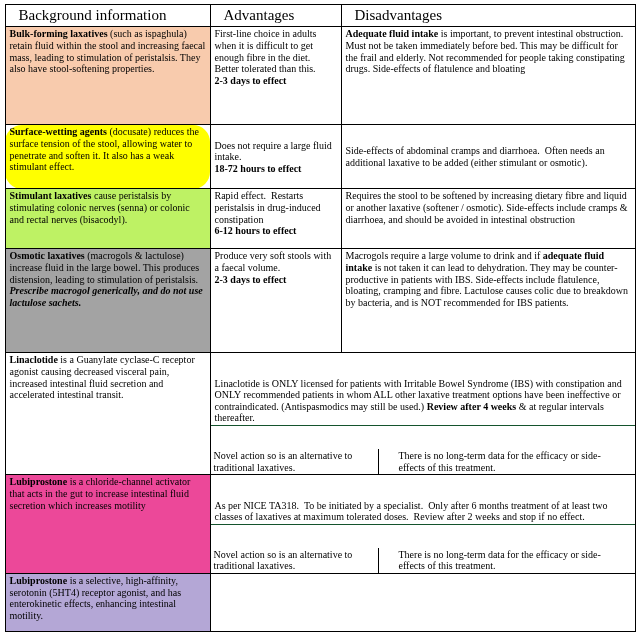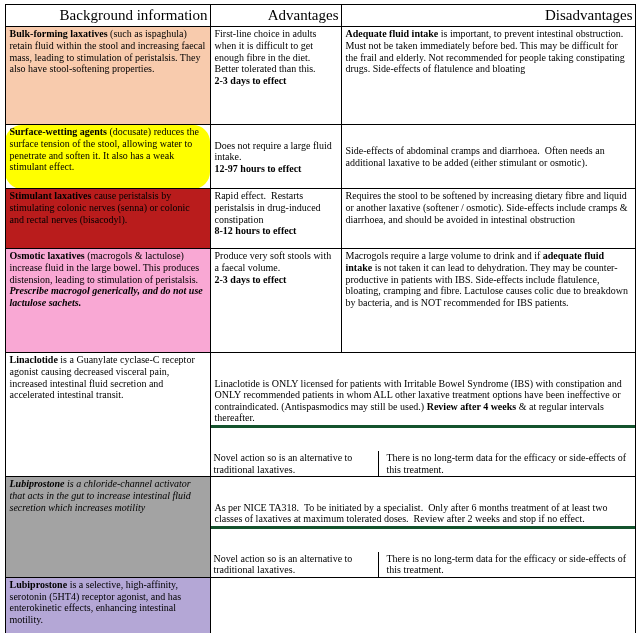--- a/index.html
+++ b/index.html
@@ -25,54 +25,53 @@
     padding: 1px 4px;
     font-size: 10px;
     line-height: 1.16;
     word-wrap: break-word;
     white-space: pre-wrap;
     text-align: left;
   }
   th {
     font-size: 15px;
     font-weight: normal;
-    padding: 2px 2px;
+    padding: 2px 13px;
     background: #fff;
-    text-align: right;
   }
   .b { font-weight: bold; }
   .i { font-style: italic; }
   .vmid { vertical-align: middle; }
   tr.hr { height: 22px; }
   tr.r1 { height: 98px; }
   tr.r2 { height: 64px; }
   tr.r3 { height: 60px; }
   tr.r4 { height: 104px; }
   tr.r5 { height: 98px; margin-top: 21px; }
   tr.r6 { height: 62px; }
   tr.r7 { height: 58px; }
   td.split { padding: 0; }
   td.h5 { height: 98px; }
   td.h6 { height: 62px; }
   td.h7 { height: 58px; }
   .wrap { display: flex; flex-direction: column; height: 100%; }
   .merged {
     padding: 1px 4px;
-    border-bottom: 3px solid #14532d;
+    border-bottom: 1px solid #14532d;
     white-space: pre-wrap;
     flex: 0 0 auto;
   }
   .subrow { flex: 1 1 auto; display: flex; align-items: center; }
   .sub-a {
     flex: 0 0 auto; width: 168px;
     border-right: 1px solid #000;
     padding: 1px 3px;
     white-space: pre-wrap;
   }
-  .sub-d { flex: 1 1 auto; padding: 1px 8px; white-space: pre-wrap; }
+  .sub-d { flex: 1 1 auto; padding: 1px 20px; white-space: pre-wrap; }
 </style>
 </head>
 <body>
 
 <table class="main">
   <colgroup>
     <col class="c1">
       <col class="c2">
       <col class="c3">
   </colgroup>
@@ -86,51 +85,51 @@
   <tbody>
     <tr class="r1">
       <td style="background-color: rgb(248, 203, 173);"><span class="b">Bulk-forming laxatives</span><span> (such as ispaghula) retain fluid within the stool and increasing faecal mass, leading to stimulation of peristalsis. They also have stool-softening properties.</span></td>
       <td><span>First-line choice in adults when it is difficult to get enough fibre in the diet. Better tolerated than this.
 </span><span class="b">2-3 days to effect</span></td>
       <td><span class="b">Adequate fluid intake</span><span> is important, to prevent intestinal obstruction. Must not be taken immediately before bed. This may be difficult for the frail and elderly. Not recommended for people taking constipating drugs. Side-effects of flatulence and bloating</span></td>
     </tr>
     <tr class="r2">
       <td style="background-color: rgb(255, 255, 0); border-radius: 17px;"><span class="b">Surface-wetting agents</span><span> (docusate) reduces the surface tension of the stool, allowing water to penetrate and soften it. It also has a weak stimulant effect.</span></td>
       <td class="vmid"><span>Does not require a large fluid intake.
-</span><span class="b">12-97 hours to effect</span></td>
+</span><span class="b">18-72 hours to effect</span></td>
       <td class="vmid"><span>Side-effects of abdominal cramps and diarrhoea.  Often needs an additional laxative to be added (either stimulant or osmotic).</span></td>
     </tr>
     <tr class="r3">
-      <td style="background-color: #b91c1c;"><span class="b">Stimulant laxatives</span><span> cause peristalsis by stimulating colonic nerves (senna) or colonic and rectal nerves (bisacodyl).</span></td>
+      <td style="background-color: #bef264;"><span class="b">Stimulant laxatives</span><span> cause peristalsis by stimulating colonic nerves (senna) or colonic and rectal nerves (bisacodyl).</span></td>
       <td><span>Rapid effect.  Restarts peristalsis in drug-induced constipation
-</span><span class="b">8-12 hours to effect</span></td>
+</span><span class="b">6-12 hours to effect</span></td>
       <td><span>Requires the stool to be softened by increasing dietary fibre and liquid or another laxative (softener / osmotic). Side-effects include cramps &amp; diarrhoea, and should be avoided in intestinal obstruction</span></td>
     </tr>
     <tr class="r4">
-      <td style="background-color: #f9a8d4;"><span class="b">Osmotic laxatives</span><span> (macrogols &amp; lactulose) increase fluid in the large bowel. This produces distension, leading to stimulation of peristalsis. </span><span class="b i">Prescribe macrogol generically, and do not use lactulose sachets.</span></td>
+      <td style="background-color: #a3a3a3;"><span class="b">Osmotic laxatives</span><span> (macrogols &amp; lactulose) increase fluid in the large bowel. This produces distension, leading to stimulation of peristalsis. </span><span class="b i">Prescribe macrogol generically, and do not use lactulose sachets.</span></td>
       <td><span>Produce very soft stools with a faecal volume.
 </span><span class="b">2-3 days to effect</span></td>
       <td><span>Macrogols require a large volume to drink and if </span><span class="b">adequate fluid intake</span><span> is not taken it can lead to dehydration. They may be counter-productive in patients with IBS. Side-effects include flatulence, bloating, cramping and fibre. Lactulose causes colic due to breakdown by bacteria, and is NOT recommended for IBS patients.</span></td>
     </tr>
 
     <tr class="r5">
       <td style="background-color: rgb(255, 255, 255);"><span class="b">Linaclotide</span><span> is a Guanylate cyclase-C receptor agonist causing decreased visceral pain, increased intestinal fluid secretion and accelerated intestinal transit.</span></td>
       <td class="split h5" colspan="2">
         <div class="wrap">
           <div class="merged"><span>Linaclotide is ONLY licensed for patients with Irritable Bowel Syndrome (IBS) with constipation and ONLY recommended patients in whom ALL other laxative treatment options have been ineffective or contraindicated. (Antispasmodics may still be used.) </span><span class="b">Review after 4 weeks</span><span> &amp; at regular intervals thereafter.</span></div>
           <div class="subrow">
             <div class="sub-a"><span>Novel action so is an alternative to traditional laxatives.</span></div>
             <div class="sub-d"><span>There is no long-term data for the efficacy or side-effects of this treatment.</span></div>
           </div>
         </div>
       </td>
     </tr>
 
     <tr class="r6">
-      <td style="background-color: #a3a3a3; font-style: italic;"><span class="b">Lubiprostone</span><span> is a chloride-channel activator that acts in the gut to increase intestinal fluid secretion which increases motility</span></td>
+      <td style="background-color: #ec4899;"><span class="b">Lubiprostone</span><span> is a chloride-channel activator that acts in the gut to increase intestinal fluid secretion which increases motility</span></td>
       <td class="split h6" colspan="2">
         <div class="wrap">
           <div class="merged"><span>As per NICE TA318.  To be initiated by a specialist.  Only after 6 months treatment of at least two classes of laxatives at maximum tolerated doses.  Review after 2 weeks and stop if no effect.</span></div>
           <div class="subrow">
             <div class="sub-a"><span>Novel action so is an alternative to traditional laxatives.</span></div>
             <div class="sub-d"><span>There is no long-term data for the efficacy or side-effects of this treatment.</span></div>
           </div>
         </div>
       </td>
     </tr>

